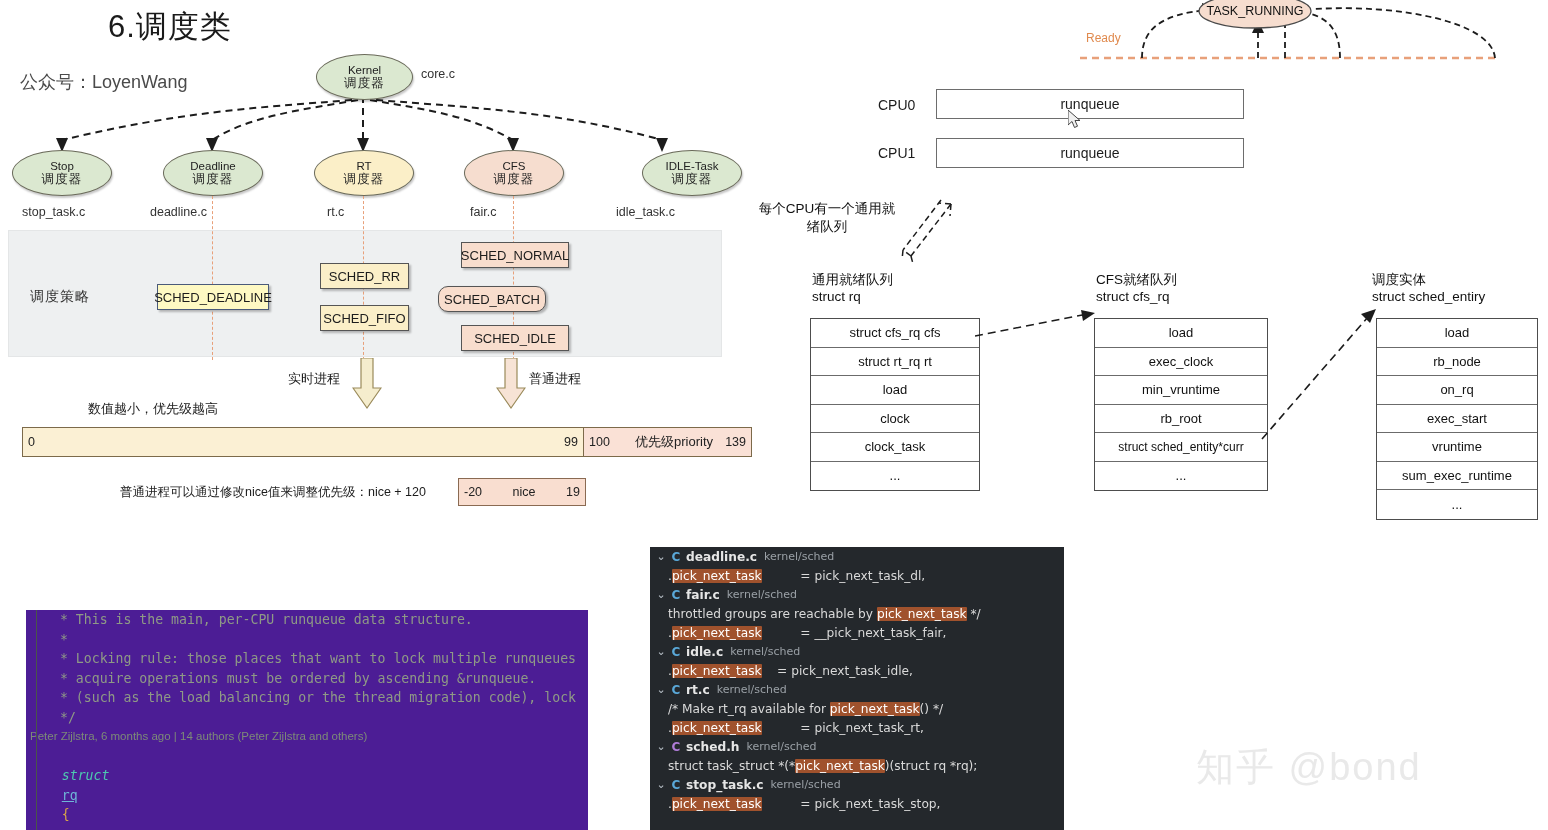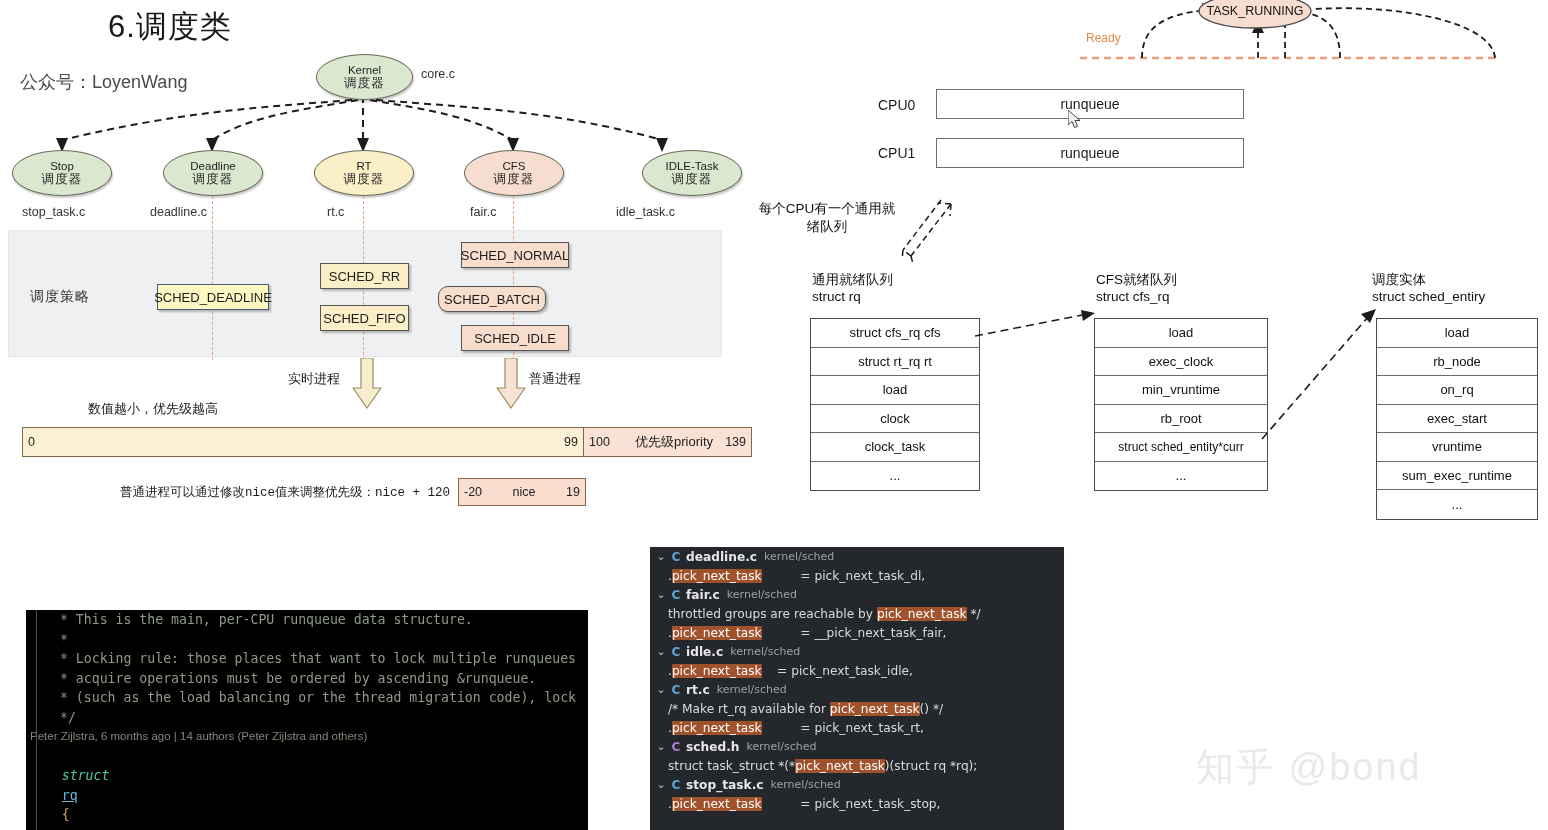--- a/index.html
+++ b/index.html
@@ -30,37 +30,37 @@
   
   .vguide{border-left:1.6px dashed #e8a07a;}
   
   #pri-note{left:88px;top:400px;font-size:13px;color:#222;}
   .prbar{height:30px;border:1.4px solid #7c6a4a;display:flex;align-items:center;
          font-size:12.5px;color:#222;box-sizing:border-box;}
   #pri-rt{left:22px;top:427px;width:562px;background:#fbf0d4;justify-content:space-between;padding:0 5px;}
   #pri-normal{left:584px;top:427px;width:168px;background:#fae1d6;justify-content:space-between;padding:0 5px;
               border-left:none;}
   #pri-axis-label{left:635px;top:433px;font-size:13px;color:#222;}
-  #nice-note{left:120px;top:484px;font-size:12.5px;color:#1c1c1c;font-family:Liberation Mono, monospace;}
+  #nice-note{left:120px;top:484px;font-size:12.5px;color:#1c1c1c;}
   #nice-box{left:458px;top:478px;width:128px;height:28px;background:#f9ded0;border:1.3px solid #8a6a52;
             display:flex;align-items:center;justify-content:space-between;padding:0 5px;font-size:12.5px;box-sizing:border-box;}
   .rt-label,.nm-label{font-size:13px;color:#1c1c1c;}
   
   #ready-label{left:1086px;top:31px;font-size:12px;color:#e08a4e;}
   .cpu-label{font-size:14px;color:#1c1c1c;}
   .rqbox{border:1.4px solid #6d6d6d;display:flex;align-items:center;justify-content:center;
          font-size:14px;color:#1c1c1c;background:#fff;}
   #note-percpu{left:757px;top:200px;width:140px;font-size:13.5px;color:#111;line-height:1.35;text-align:center;}
   .tbl-title{font-size:13.5px;color:#111;text-align:left;line-height:1.25;}
   .stbl{border:1.4px solid #4d4d4d;background:#fff;}
   .stbl .row{border-bottom:1.1px solid #6b6b6b;display:flex;align-items:center;justify-content:center;
              font-size:13px;color:#111;height:28.5px;box-sizing:border-box;}
   .stbl .row:last-child{border-bottom:none;}
   
-  #code-panel{left:26px;top:610px;width:562px;height:220px;background:#000000;overflow:hidden;
+  #code-panel{left:26px;top:610px;width:562px;height:220px;background:#4c1d95;overflow:hidden;
               font-family:"DejaVu Sans Mono","Liberation Mono",monospace;font-size:13.2px;line-height:19.5px;}
   #code-panel .gutter{position:absolute;left:10px;top:0;bottom:0;width:1px;background:#4a544a;}
   #code-panel .cl{padding-left:26px;white-space:pre;}
   .c-comment{color:#8f9a86;}
   .c-blame{color:#7d8a78;font-family:"Liberation Sans",sans-serif;font-size:11.5px;}
   .c-kw{color:#4ec9b0;font-style:italic;}
   .c-id{color:#6fb6d8;text-decoration:underline;}
   .c-brace{color:#d7a44a;}
   
   #search-panel{left:650px;top:547px;width:414px;height:283px;background:#24282c;overflow:hidden;

